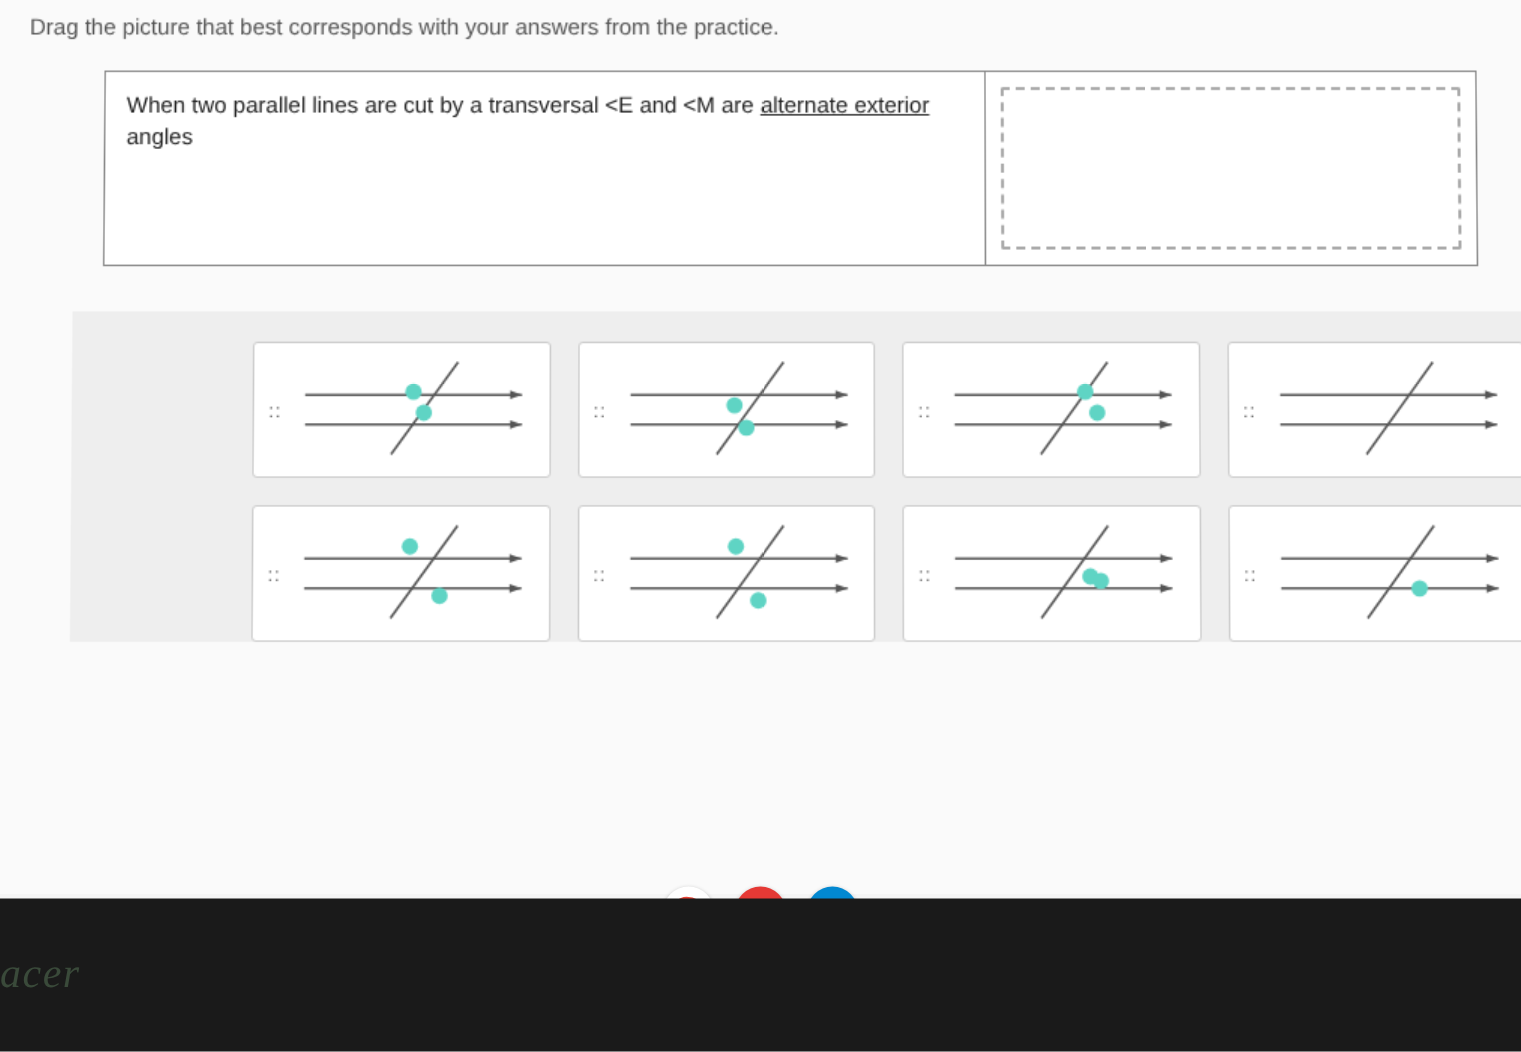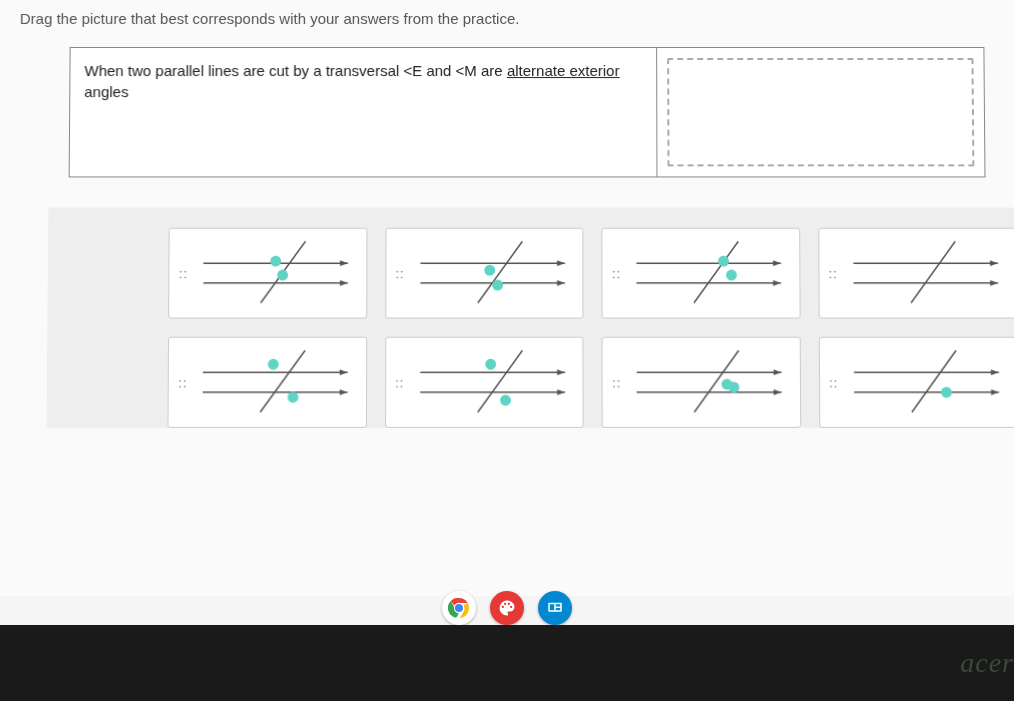--- a/index.html
+++ b/index.html
@@ -108,25 +108,25 @@
     box-shadow: 0 1px 3px rgba(0,0,0,0.3);
   }
   .tb-chrome { background: #fff; }
   .tb-red { background: #e53935; }
   .tb-blue { background: #0288d1; }
   .bezel {
     position: absolute;
     bottom: 0;
     left: 0;
     right: 0;
-    height: 76px;
+    height: 102px;
     background: #1a1a1a;
     display: flex;
     align-items: center;
-    justify-content: flex-end;
+    justify-content: flex-start;
   }
   .brand {
     color: #3a4a3a;
     font-size: 28px;
     font-style: italic;
     font-family: Georgia, serif;
     letter-spacing: 1px;
   }
 </style>
 </head>

